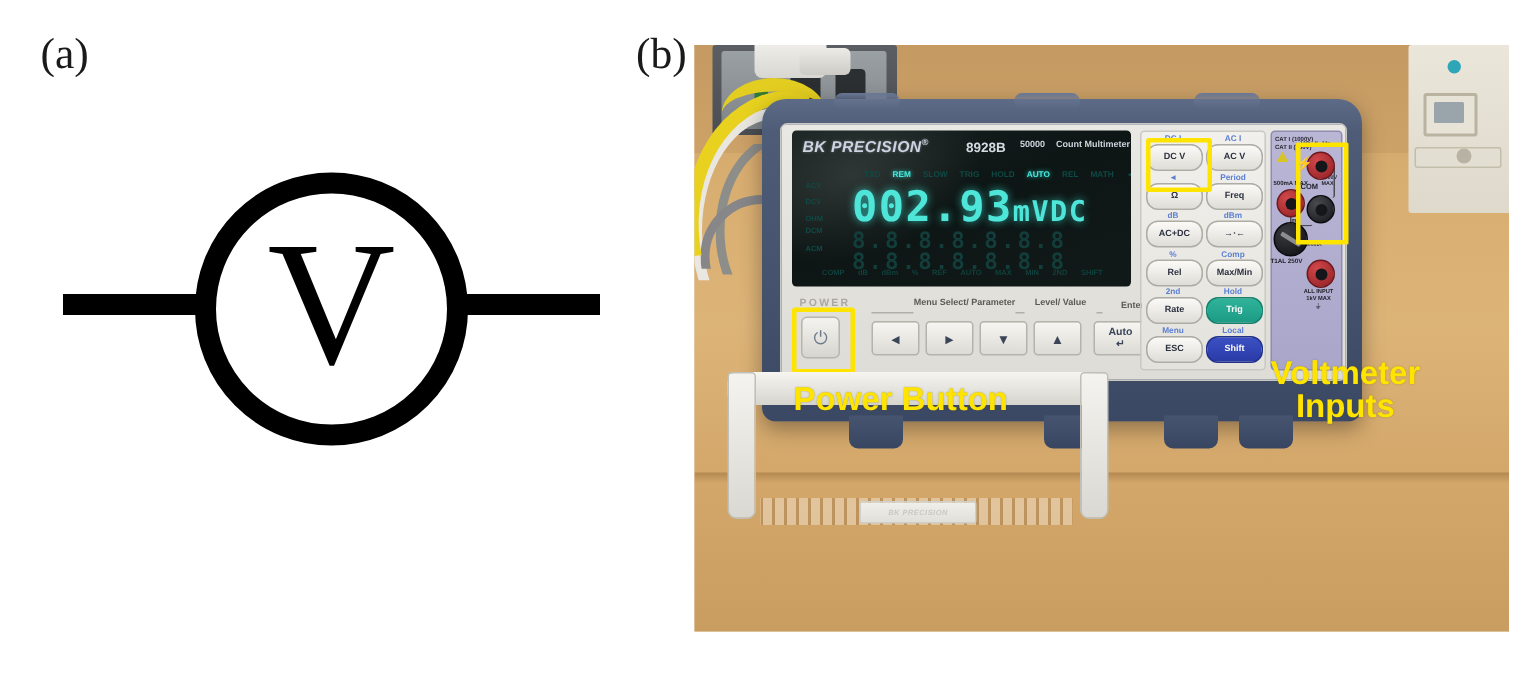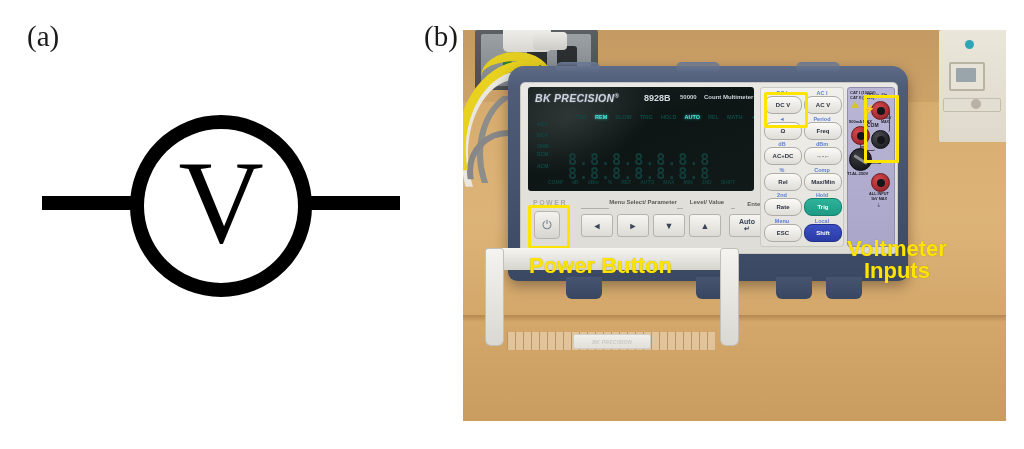--- a/index.html
+++ b/index.html
@@ -310,20 +310,21 @@
           <span>◄</span>
 
         </div>
 
         <div class="ann-row" id="ann-left">
           <span>ACV</span>
           <span>DCV</span>
           <span>OHM</span>
         </div>
 
+        <div id="reading"><span>002.93</span><span class="unit">mV</span><span class="unit">DC</span></div>
 
         <div id="ghost1">8.8.8.8.8.8.8</div>
         <div id="ghost2">8.8.8.8.8.8.8</div>
 
         <div class="ann-row" id="ann-bottomleft">
           <span>DCM</span>
           <span>ACM</span>
         </div>
 
         <div id="ann-bot">

